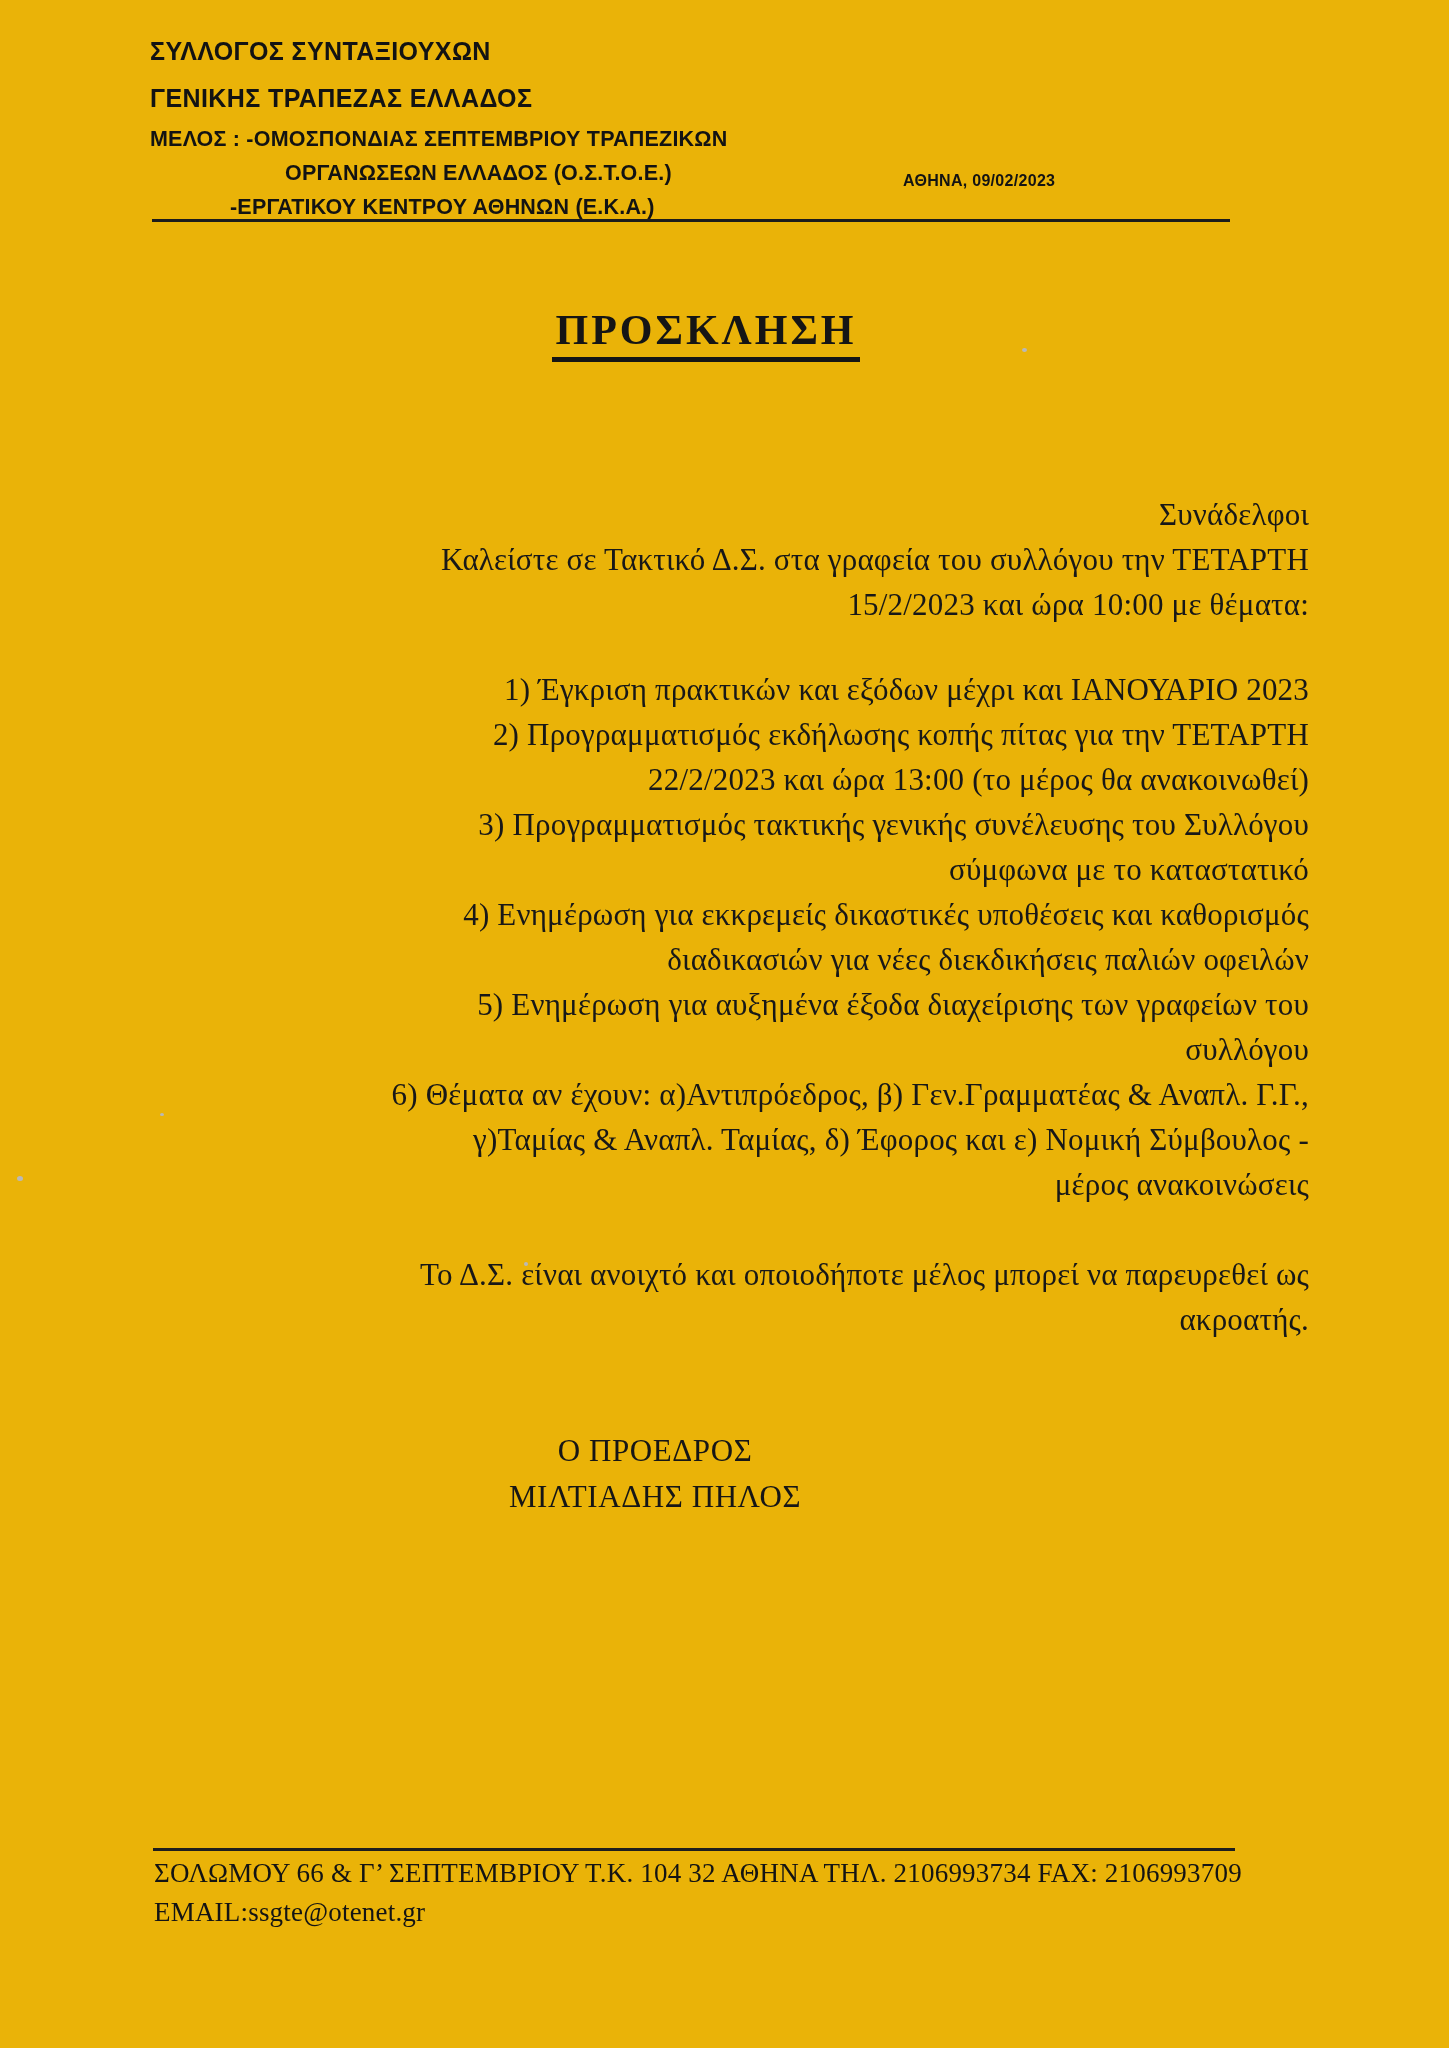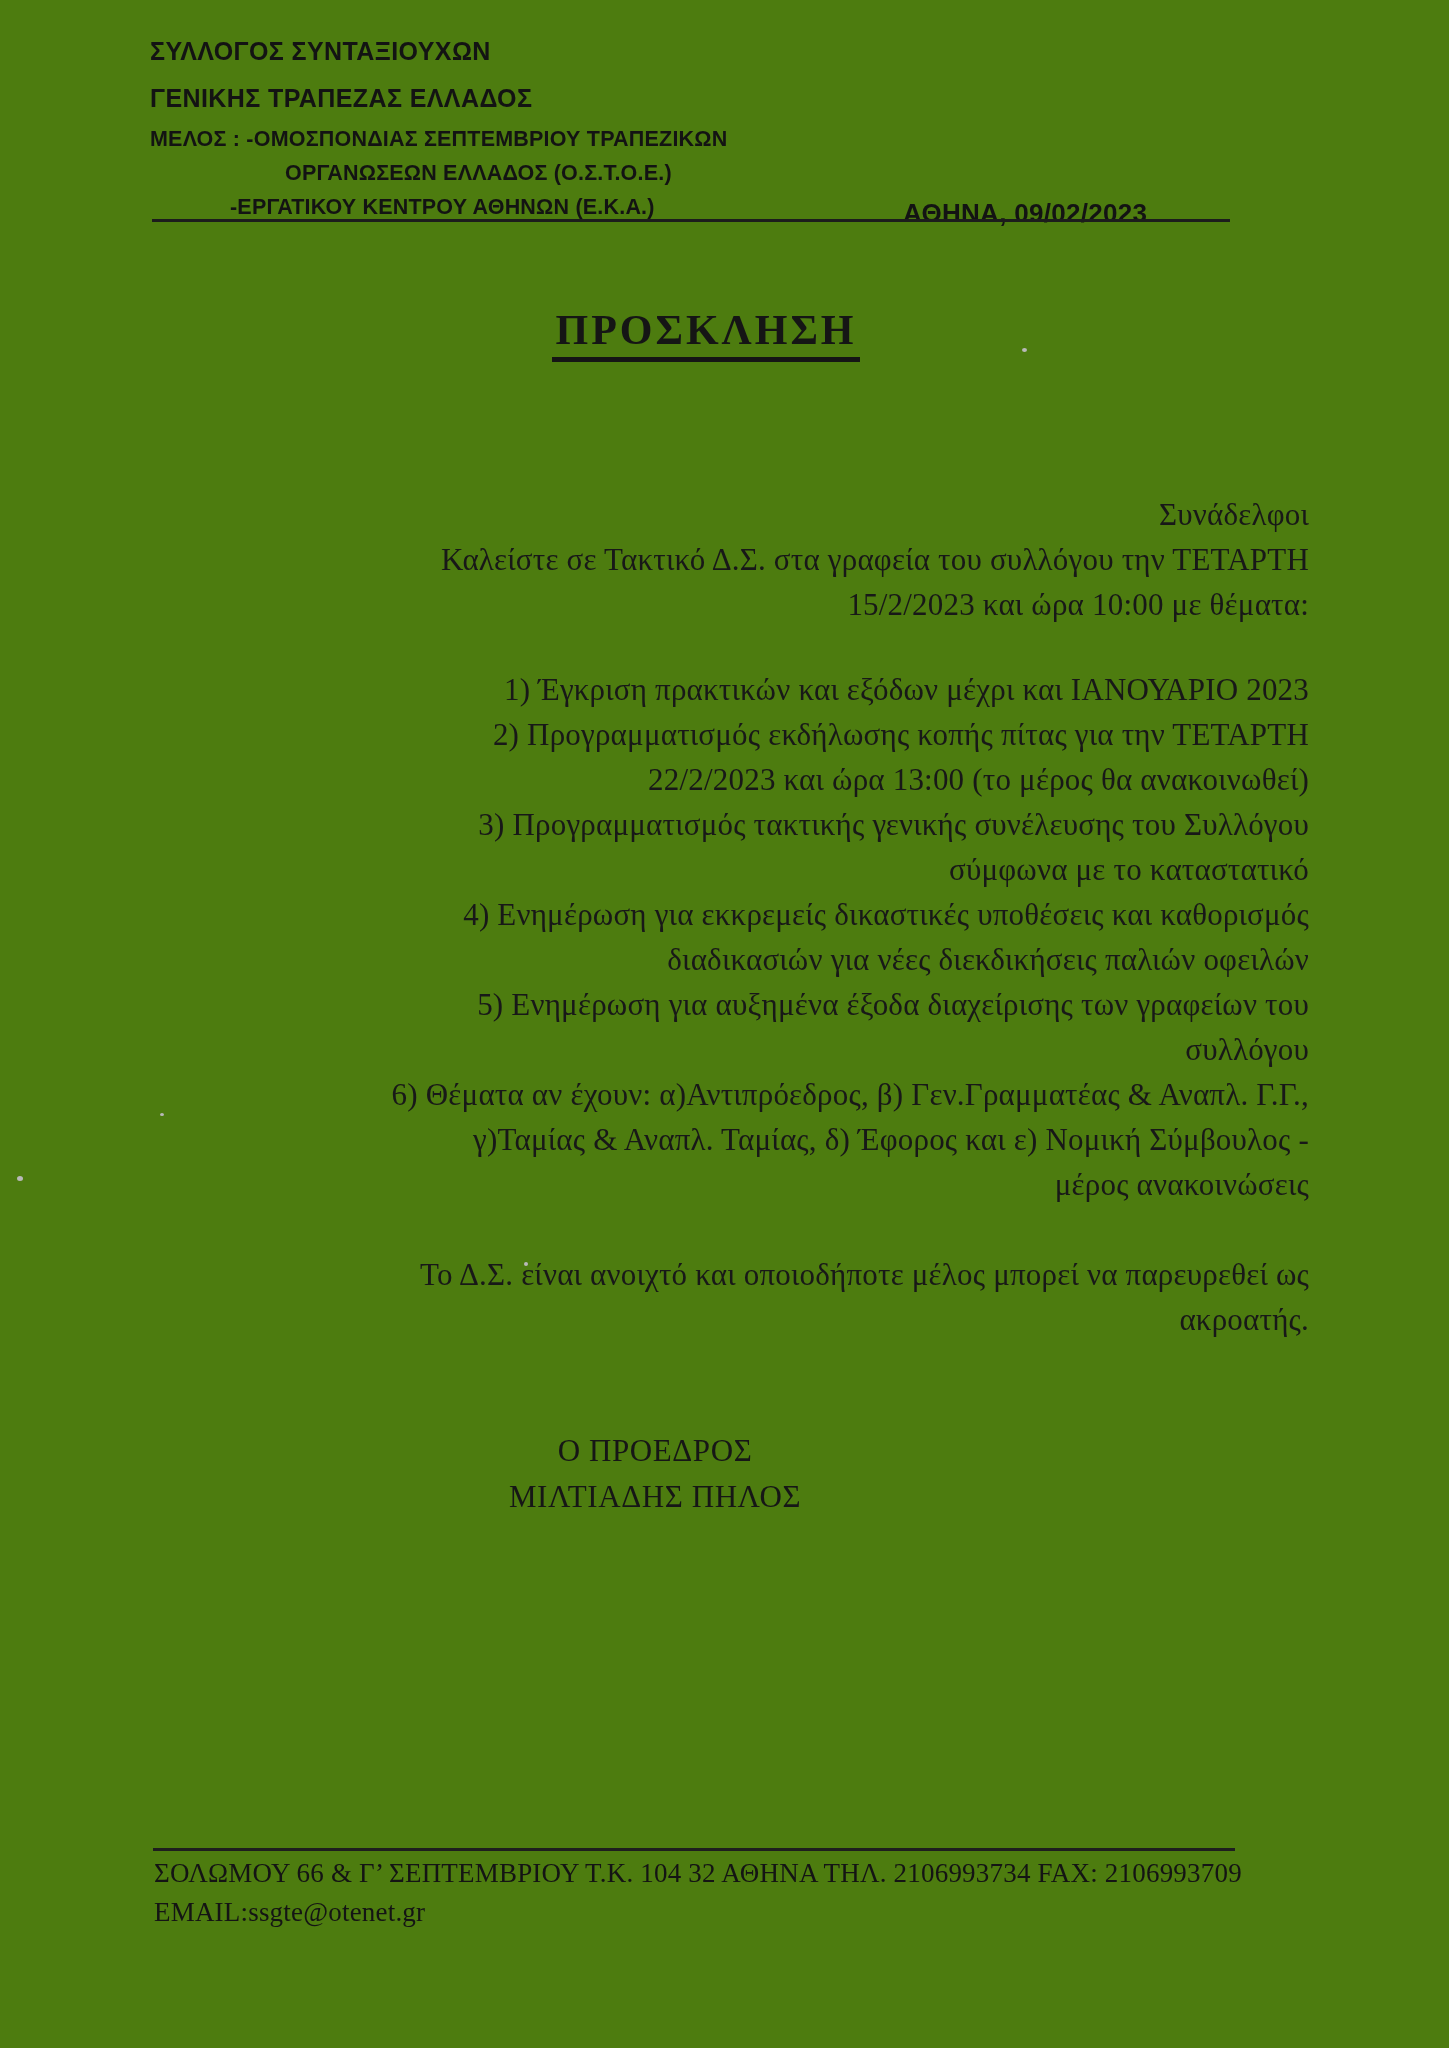--- a/index.html
+++ b/index.html
@@ -1,42 +1,42 @@
 <!DOCTYPE html>
 <html lang="el"><head>
 <meta charset="utf-8">
 <style>
   html,body { margin:0; padding:0; background:#e8e8e8; }
   .page {
     position:relative;
     width:1449px; height:2048px;
     margin:0 auto;
-    background:#4d7c0f;
+    background:#eab308;
     color:#1b1b1b;
     overflow:hidden;
   }
 
   
   .letterhead {
     position:absolute; left:150px; top:28px;
     font-family:"Liberation Sans", sans-serif;
     color:#131313;
   }
   .lh-org {
     font-size:25px; font-weight:700; line-height:47px; letter-spacing:.4px;
   }
   .lh-member {
     font-size:21.5px; font-weight:700; line-height:34px; letter-spacing:.2px;
   }
   .indent-a { padding-left:135px; }
   .indent-b { padding-left:80px; }
   .lh-date {
-    position:absolute; left:903px; top:198px;
+    position:absolute; left:903px; top:172px;
     font-family:"Liberation Sans", sans-serif;
-    font-size:26px; font-weight:700; letter-spacing:.3px; color:#131313;
+    font-size:16px; font-weight:700; letter-spacing:.3px; color:#131313;
     white-space:nowrap;
   }
 
   .rule-top {
     position:absolute; left:152px; top:219px;
     width:1078px; height:3px; background:#1c1c1c;
   }
 
   
   .title-wrap {

